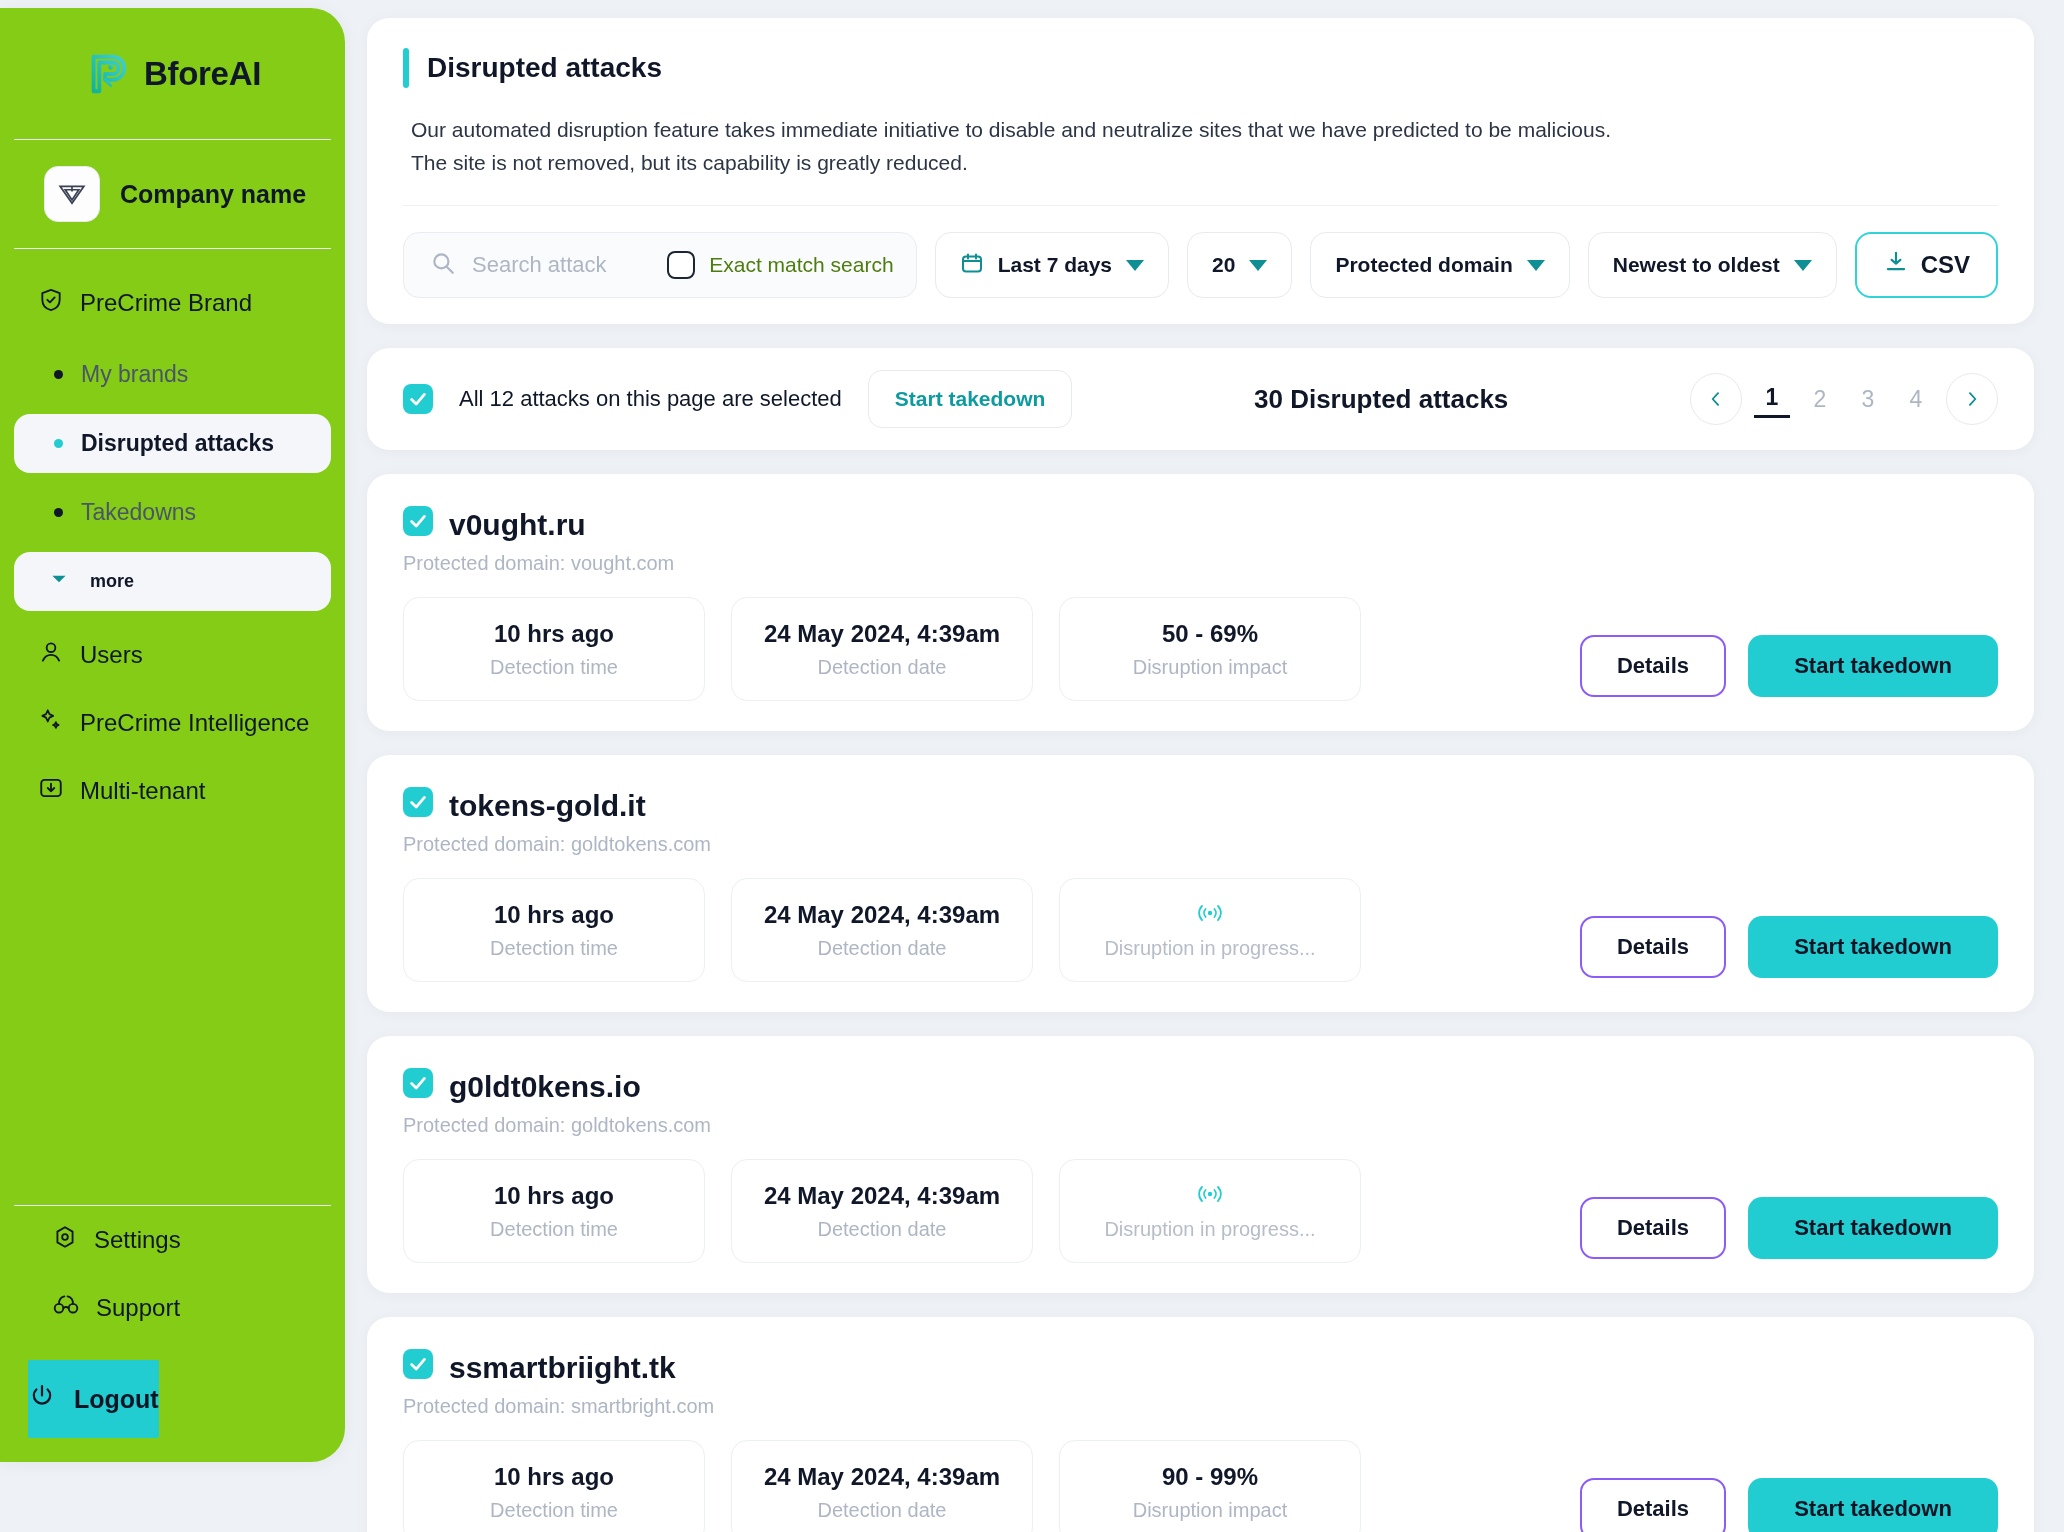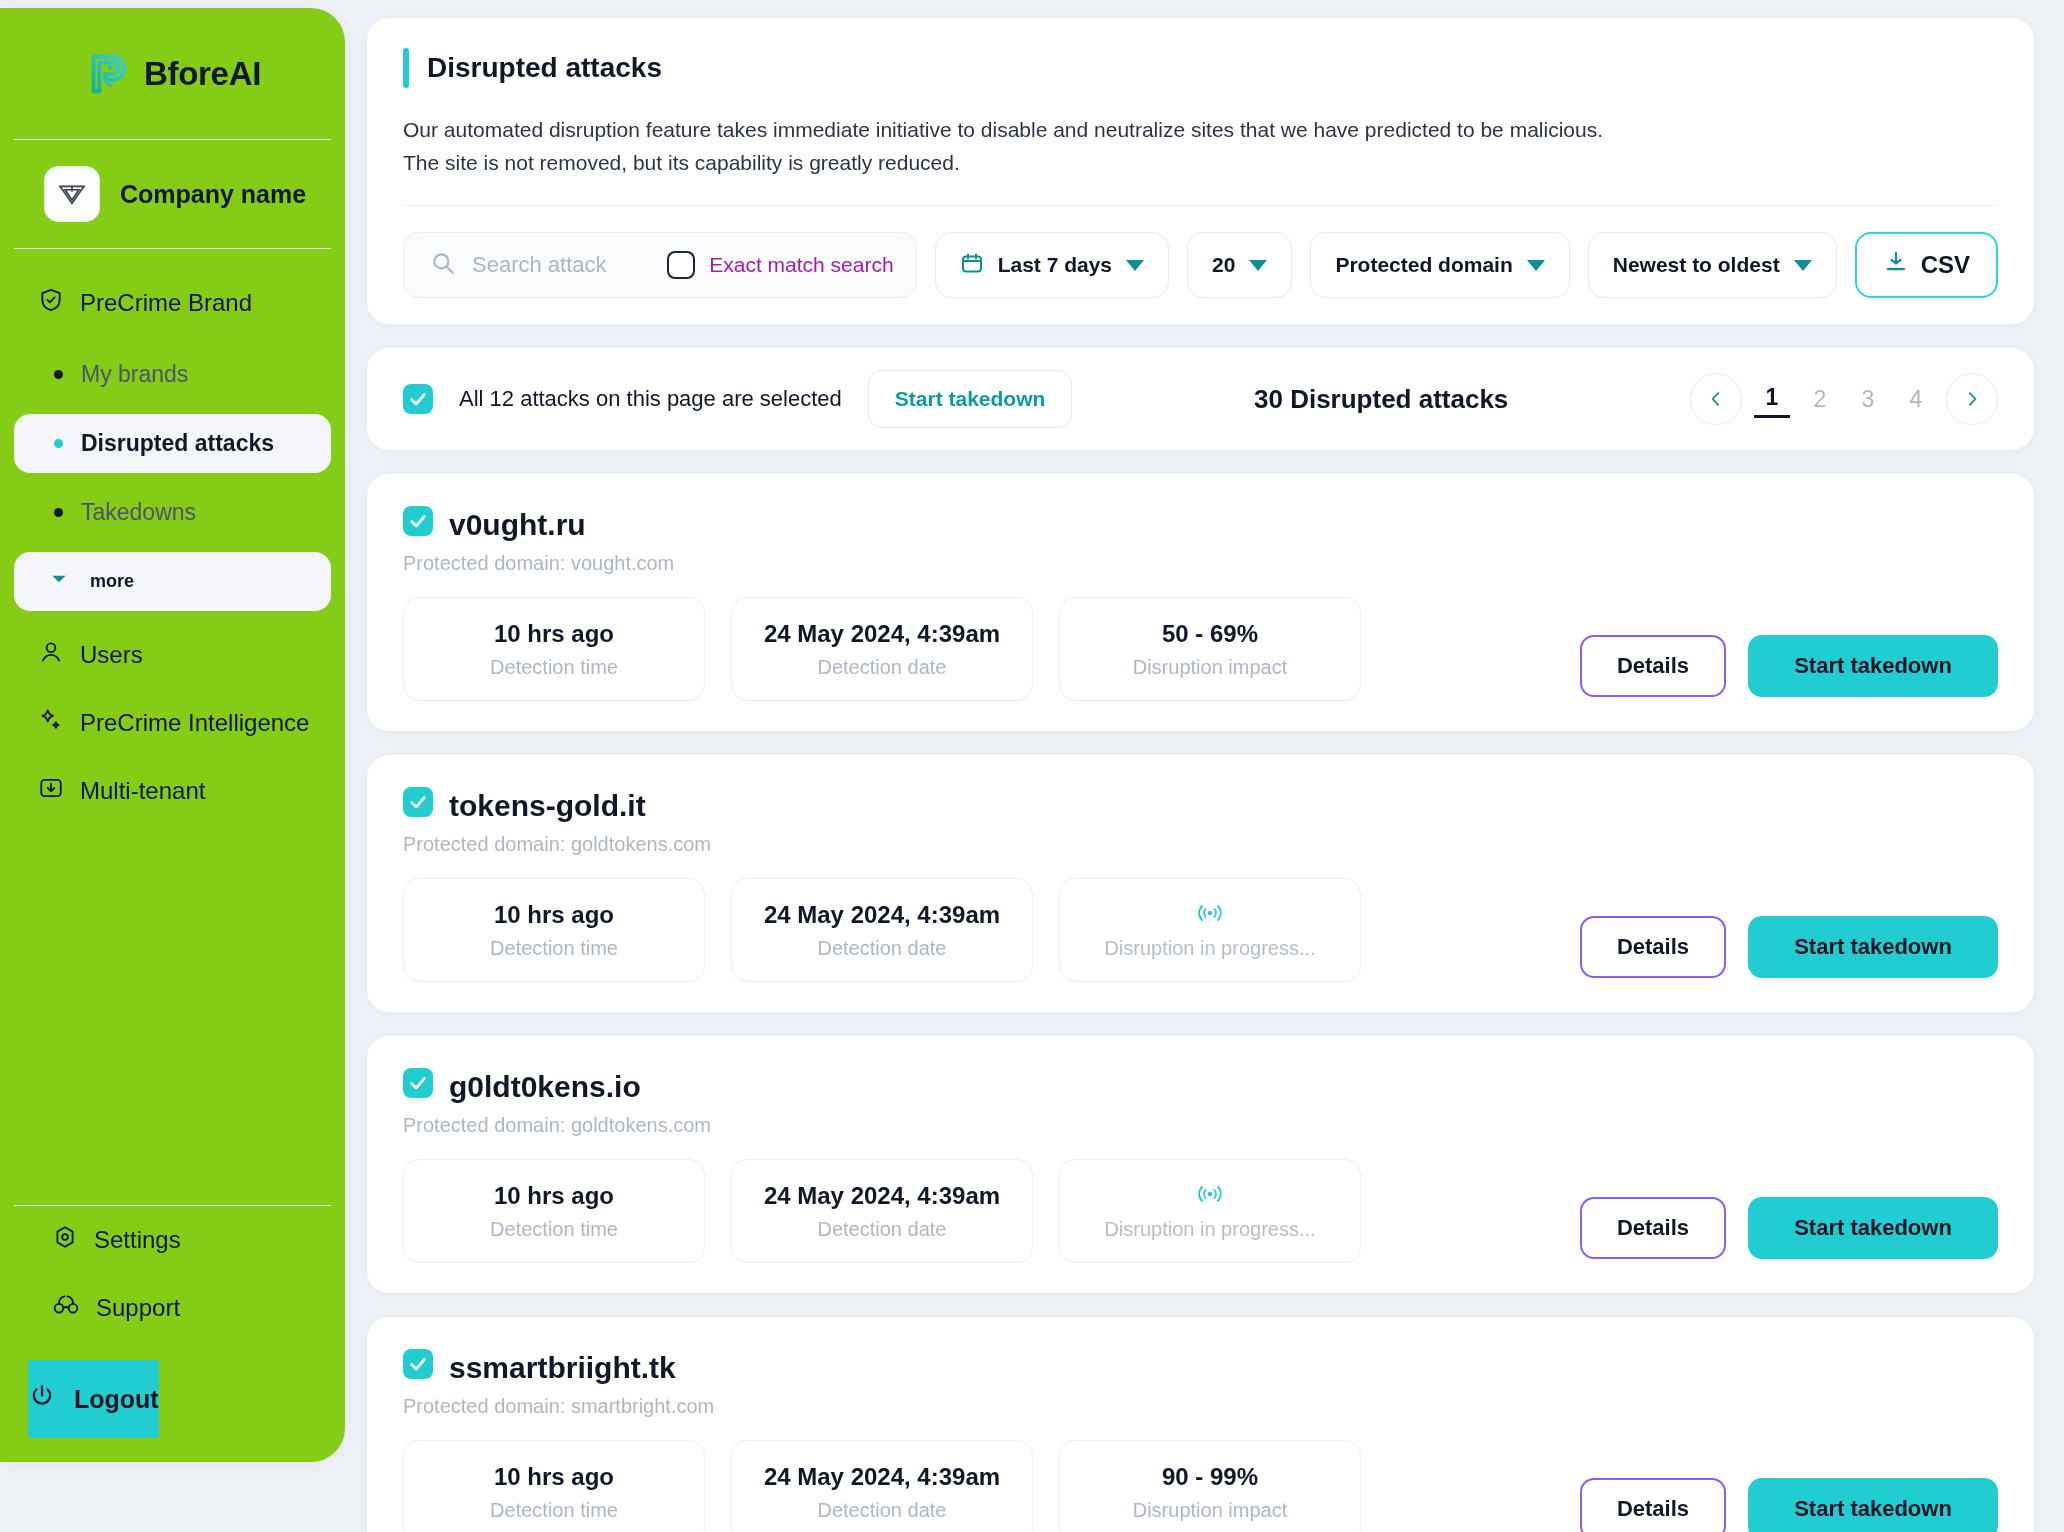--- a/index.html
+++ b/index.html
@@ -98,21 +98,21 @@
   .panel {
     background: #ffffff; border-radius: 22px;
     box-shadow: 0 2px 14px rgba(20,30,60,.045);
   }
 
   .head-panel { padding: 30px 36px 26px 36px; }
   .page-title-wrap { display: flex; align-items: stretch; gap: 18px; }
   .accent-bar { width: 6px; border-radius: 4px; background: #22cdd2; }
   .page-title { font-size: 28px; font-weight: 700; color: #101728; padding: 4px 0; }
   .page-desc {
-    margin: 26px 0 0 0; font-size: 21px; line-height: 1.55;
+    margin: 26px 0 0 8px; font-size: 21px; line-height: 1.55;
     color: #2c3545;
   }
   .divider { height: 1px; background: #edf0f4; margin: 26px 0 0 0; }
 
   .toolbar { display: flex; align-items: center; gap: 18px; margin-top: 26px; }
   .search-box {
     flex: 1 1 auto; display: flex; align-items: center;
     height: 66px; background: #fafbfc;
     border: 1px solid #e9ecf1; border-radius: 16px;
     padding: 0 22px 0 26px; gap: 16px; min-width: 0;
@@ -121,21 +121,21 @@
     flex: 1 1 auto; border: none; outline: none; background: transparent;
     font-size: 22px; color: #101728; min-width: 0;
     font-family: "Liberation Sans", sans-serif;
   }
   .search-input::placeholder { color: #aeb6c4; }
   .exact-wrap { display: flex; align-items: center; gap: 14px; flex: 0 0 auto; }
   .cbox-empty {
     width: 28px; height: 28px; border: 2px solid #1d2433;
     border-radius: 8px; background: #fff; cursor: pointer;
   }
-  .exact-label { font-size: 21px; color: #a21caf; white-space: nowrap; }
+  .exact-label { font-size: 21px; color: #4d7c0f; white-space: nowrap; }
 
   .ctl {
     display: flex; align-items: center; gap: 14px;
     height: 66px; padding: 0 24px;
     background: #fff; border: 1px solid #e7eaef; border-radius: 16px;
     font-size: 21px; font-weight: 700; color: #101728;
     cursor: pointer; white-space: nowrap; flex: 0 0 auto;
   }
   .caret {
     width: 0; height: 0; border-left: 9px solid transparent;

